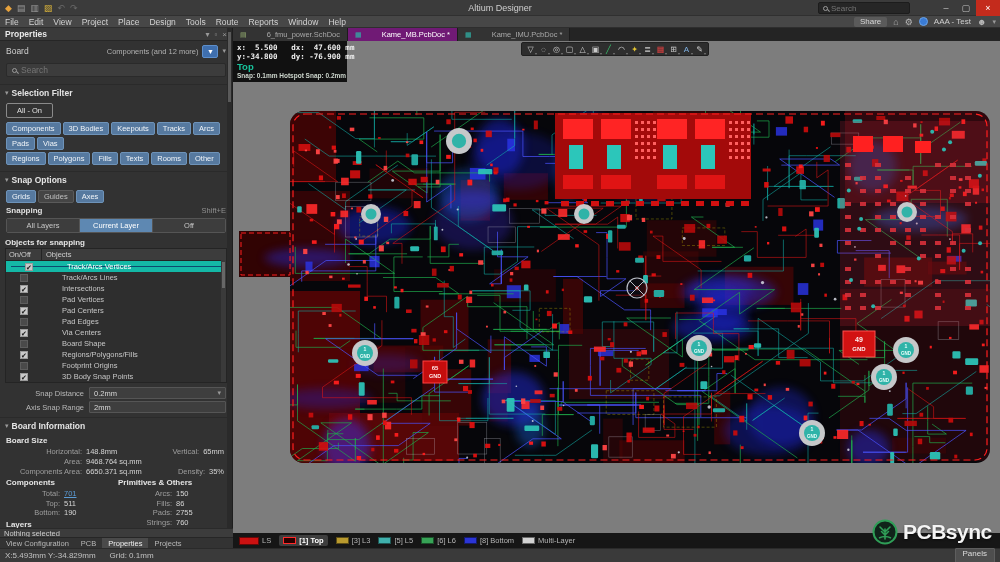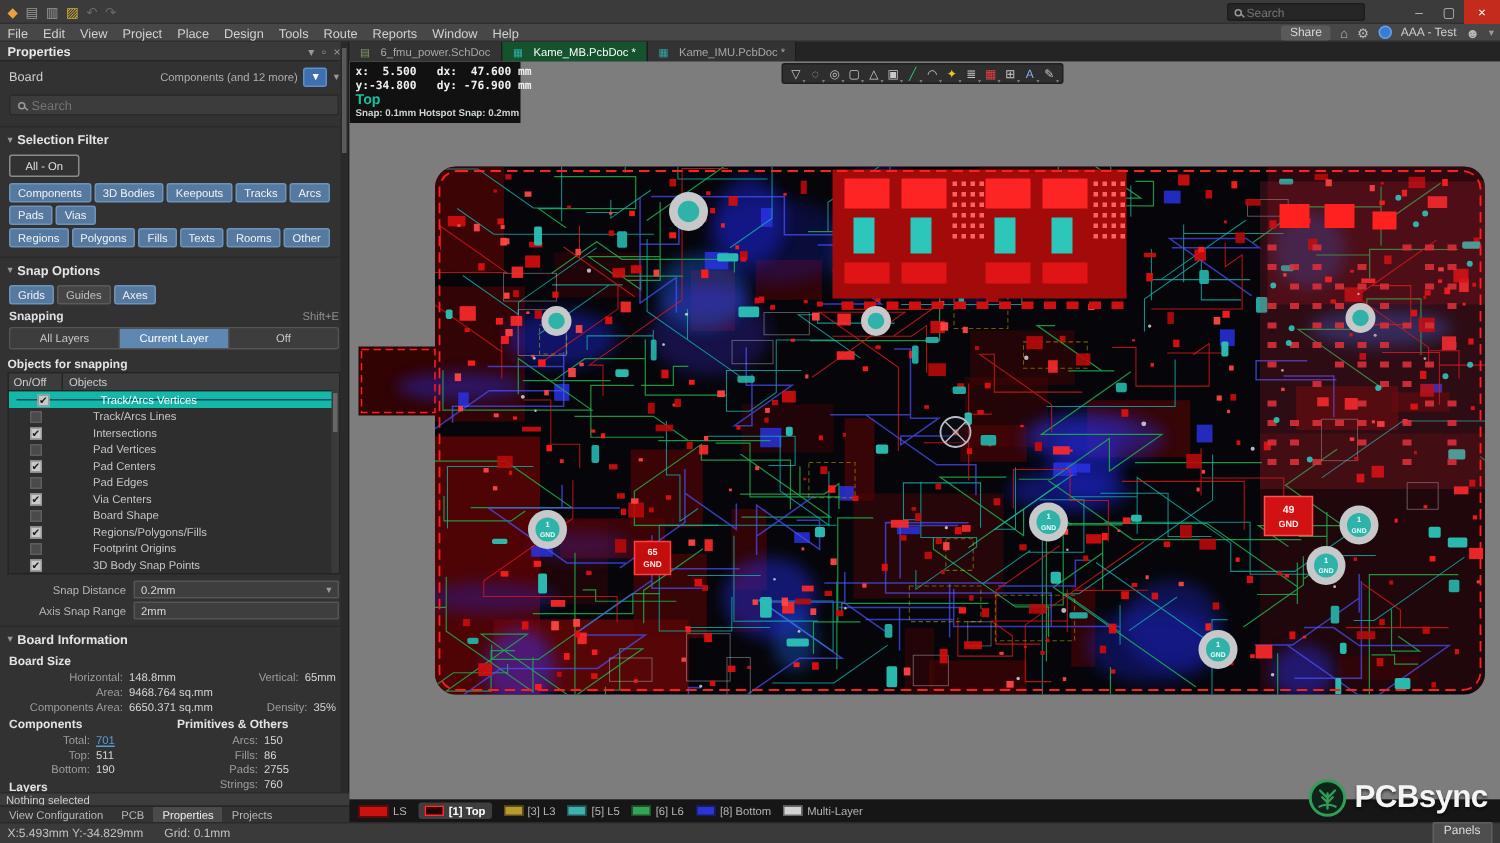--- a/index.html
+++ b/index.html
@@ -94,22 +94,22 @@
   .pscroll .th { position:absolute; top:4px; left:1px; width:3px; height:70px; background:#5a5a5a; }
 
   
   .nothing { position:absolute; left:0; bottom:25px; width:233px; height:9px; background:#3c3c3c; color:#cfcfcf; font-size:7.5px; padding:0 4px; border-top:1px solid #2a2a2a; }
   .ptabs { position:absolute; left:0; bottom:14px; width:233px; height:11px; background:#333; display:flex; align-items:center; font-size:7.5px; border-top:1px solid #262626; }
   .ptab { padding:0 6px; height:11px; line-height:11px; color:#b8b8b8; }
   .ptab.on { background:#4a4a4a; color:#eee; }
 
   
   .docbar { position:absolute; left:233px; top:28px; right:0; height:13px; background:#242424; display:flex; align-items:stretch; }
-  .dtab { display:flex; align-items:center; gap:7px; padding:0 7px; font-size:7.5px; color:#a8a8a8; background:#333; border-right:1px solid #1c1c1c; }
-  .dtab.on { background:#14532d; color:#fff; }
+  .dtab { display:flex; align-items:center; gap:20px; padding:0 7px; font-size:7.5px; color:#a8a8a8; background:#333; border-right:1px solid #1c1c1c; }
+  .dtab.on { background:#701a75; color:#fff; }
   .dtab .dic { font-size:7px; color:#8aa06a; }
   .dtab .dic.pcb { color:#2fb3a8; }
   .canvas { position:absolute; left:233px; top:41px; right:0; bottom:29px; background:#7d7d7d; overflow:hidden; }
   .canvas svg { position:absolute; inset:0; }
   .hud { position:absolute; left:0; top:0; width:114px; background:rgba(8,8,8,0.92); padding:2px 4px 3px; z-index:10; }
   .hud .ln { font-family:"DejaVu Sans Mono",monospace; font-size:7.5px; font-weight:bold; color:#f0f0f0; white-space:pre; line-height:9px;text-align:right; }
   .hud .layer { color:#17c29b; font-size:9.5px; font-weight:bold; line-height:11px; }
   .hud .snap { color:#cdd6cd; font-size:6.5px; font-weight:bold; white-space:nowrap; }
   .etoolbar { position:absolute; left:288px; top:1px; height:14px; background:#2e2e2e; border:1px solid #1f1f1f; border-radius:2px; display:flex; align-items:center; padding:0 2px; z-index:10; }
   .eico { width:13px; text-align:center; font-size:8px; color:#c9c9c9; position:relative; }
@@ -137,20 +137,21 @@
 
 <div class="titlebar">
   <div class="tb-icons">
     <span class="ic-app">◆</span>
     <span>▤</span>
     <span>▥</span>
     <span class="ic-open">▨</span>
     <span class="dim">↶</span>
     <span class="dim">↷</span>
   </div>
+  <div class="tb-title">Altium Designer</div>
   <div class="tb-right">
     <div class="tb-search">
       <span class="lens"></span>
       <input placeholder="Search" style="">
     </div>
     <div class="win-btn">–</div>
     <div class="win-btn">▢</div>
     <div class="win-btn win-close">×</div>
   </div>
 </div>

